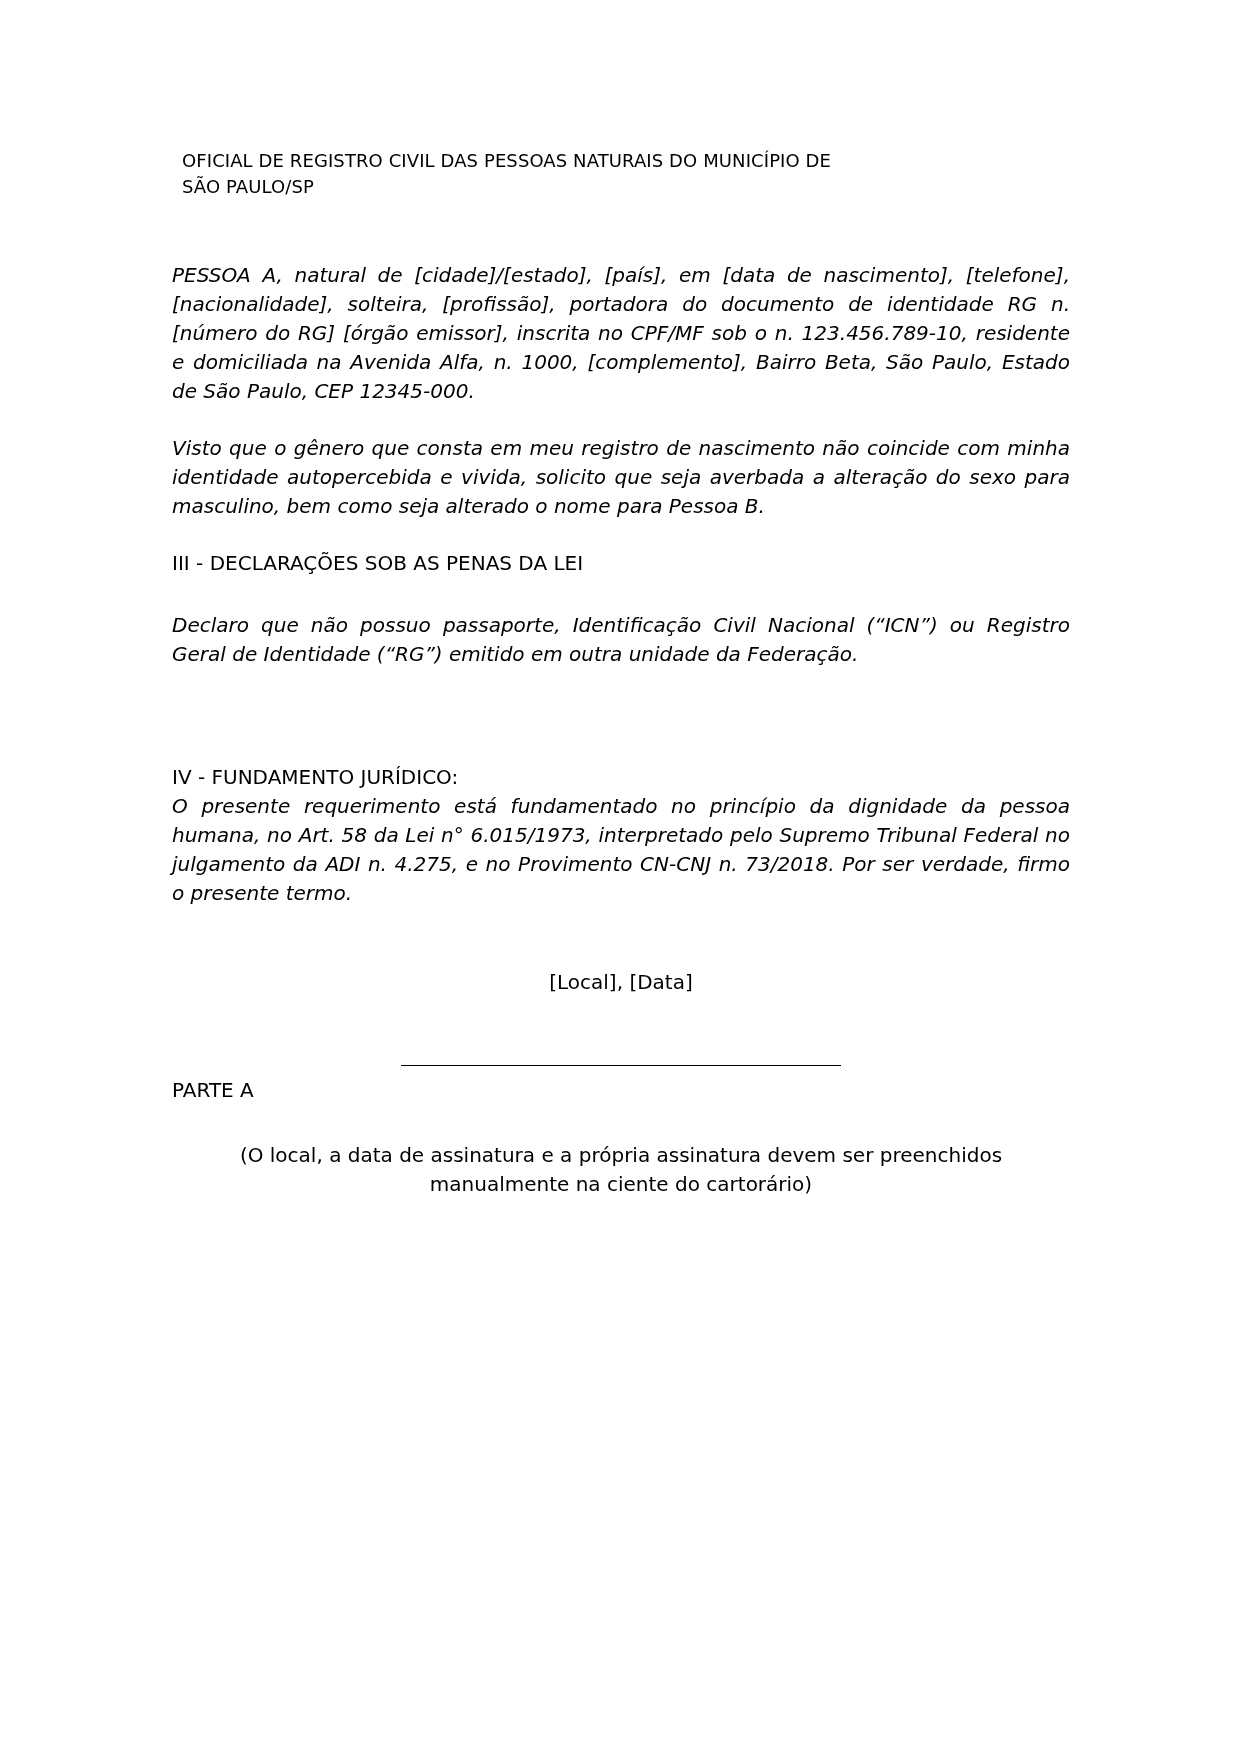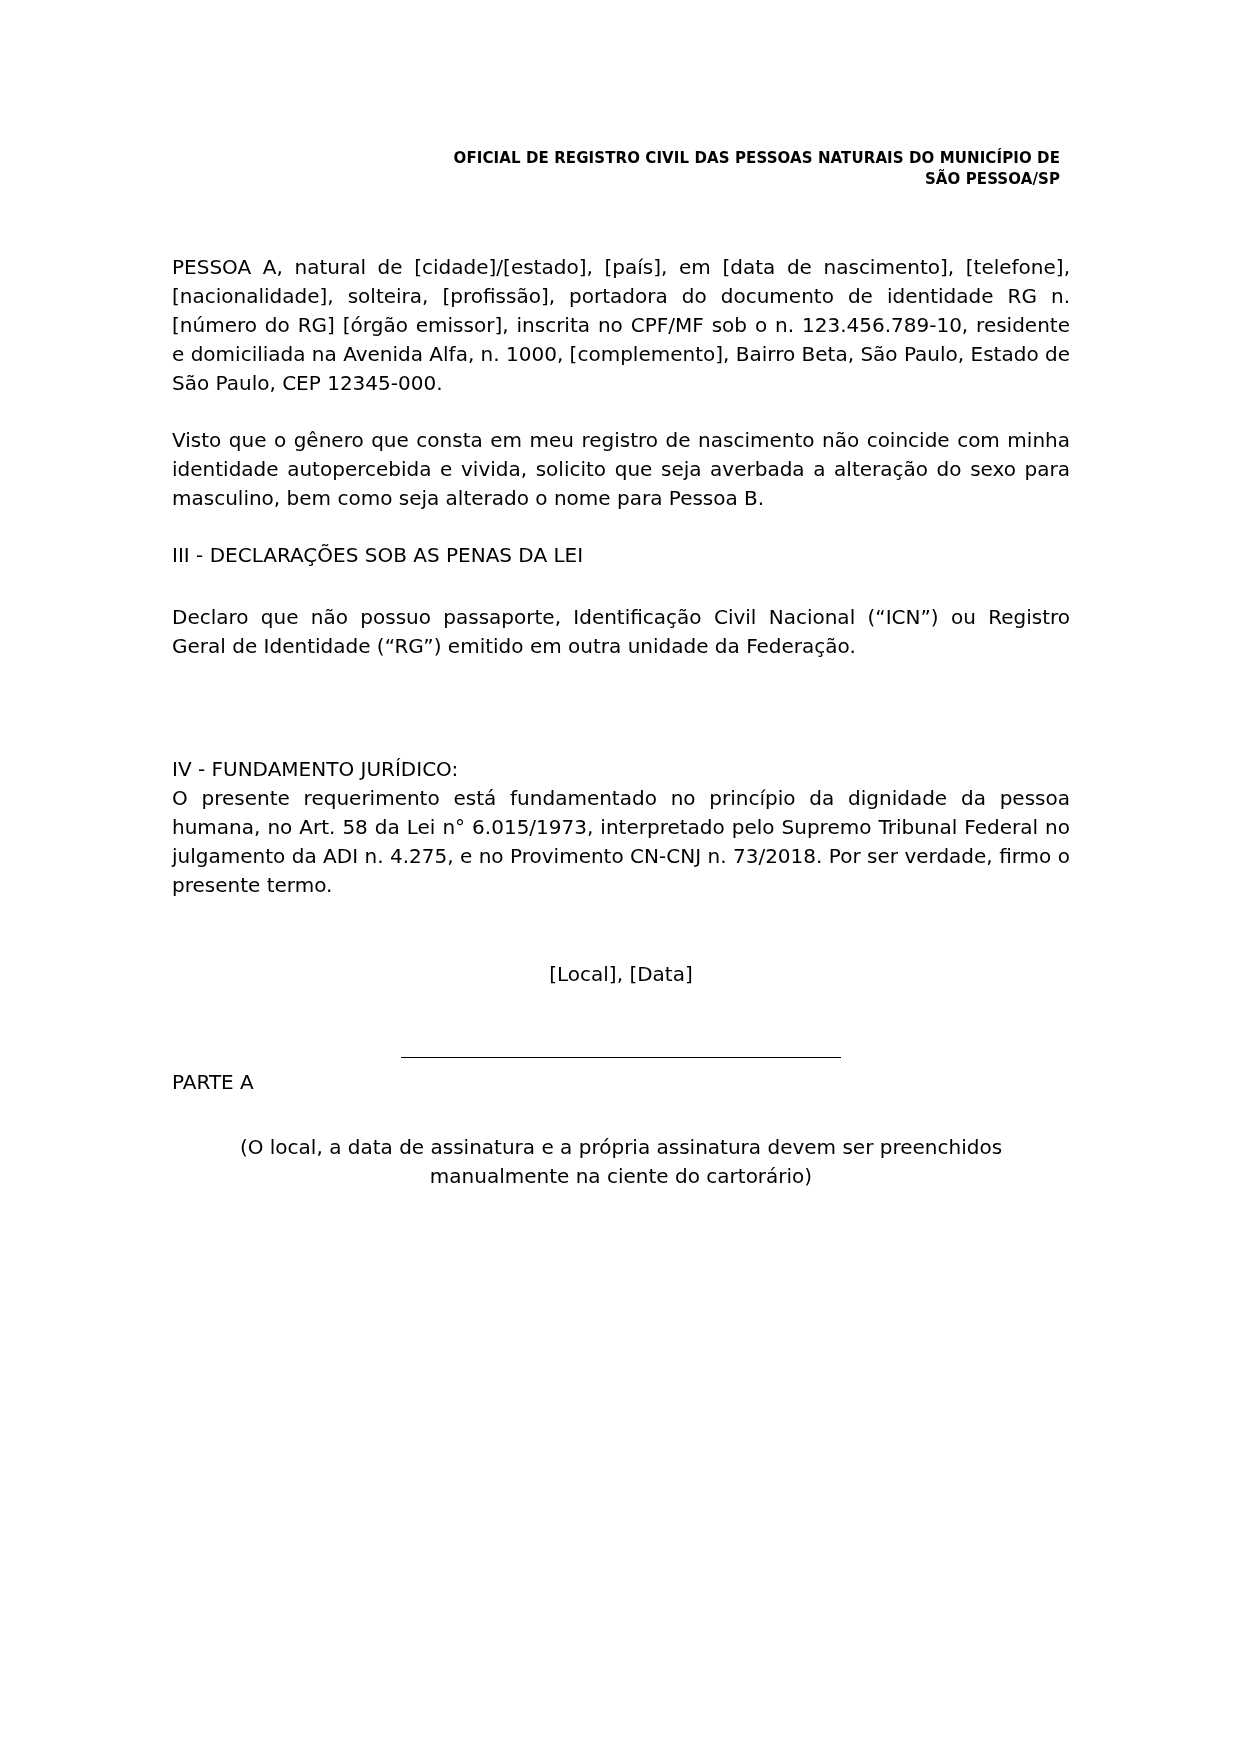--- a/index.html
+++ b/index.html
@@ -17,43 +17,44 @@
     box-sizing: border-box;
     overflow: hidden;
   }
   .content {
     position: absolute;
     left: 172px;
     top: 148px;
     width: 898px;
   }
   .doc-title {
-    font-size: 15px;
-    font-weight: bold;
-    text-align: right;
+    font-size: 18px;
+    font-weight: normal;
+    text-align: left;
     line-height: 1.42;
     letter-spacing: 0.1px;
     margin: 0 0 0 0;
     padding: 0 10px;
   }
   .spacer-after-title {
     height: 62px;
   }
   .section-heading {
     font-size: 20px;
     line-height: 1.45;
     margin: 0;
     text-align: left;
   }
   .para {
     font-size: 20px;
     line-height: 1.45;
     text-align: justify;
     text-justify: inter-word;
     margin: 0;
+    font-style: italic;
   }
   .gap-md { height: 28px; }
   .gap-lg { height: 33px; }
   .gap-xl { height: 44px; }
 
   .center-line {
     text-align: center;
     font-size: 20px;
     line-height: 1.45;
     margin: 16px;
@@ -84,21 +85,21 @@
   .note div { text-align: center; }
 </style>
 </head>
 <body>
 
 <div class="page">
   <div class="content">
 
     <div class="doc-title">
       <div>OFICIAL DE REGISTRO CIVIL DAS PESSOAS NATURAIS DO MUNICÍPIO DE</div>
-      <div>SÃO PESSOA/SP</div>
+      <div>SÃO PAULO/SP</div>
     </div>
 
     <div class="spacer-after-title"></div>
 
     <div class="para">PESSOA A, natural de [cidade]/[estado], [país], em [data de nascimento], [telefone], [nacionalidade], solteira, [profissão], portadora do documento de identidade RG n. [número do RG] [órgão emissor], inscrita no CPF/MF sob o n. 123.456.789-10, residente e domiciliada na Avenida Alfa, n. 1000, [complemento], Bairro Beta, São Paulo, Estado de São Paulo, CEP 12345-000.</div>
 
     <div class="gap-md"></div>
 
     <div class="para">Visto que o gênero que consta em meu registro de nascimento não coincide com minha identidade autopercebida e vivida, solicito que seja averbada a alteração do sexo para masculino, bem como seja alterado o nome para Pessoa B.</div>
 

